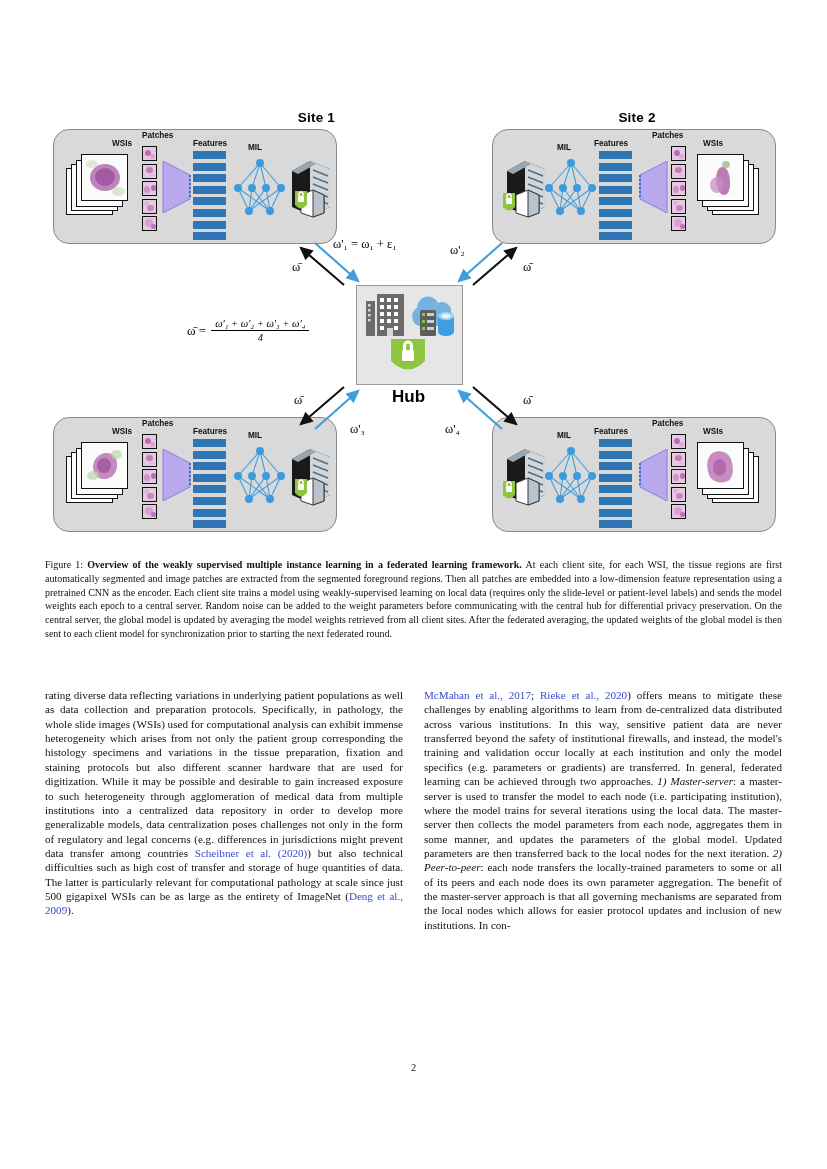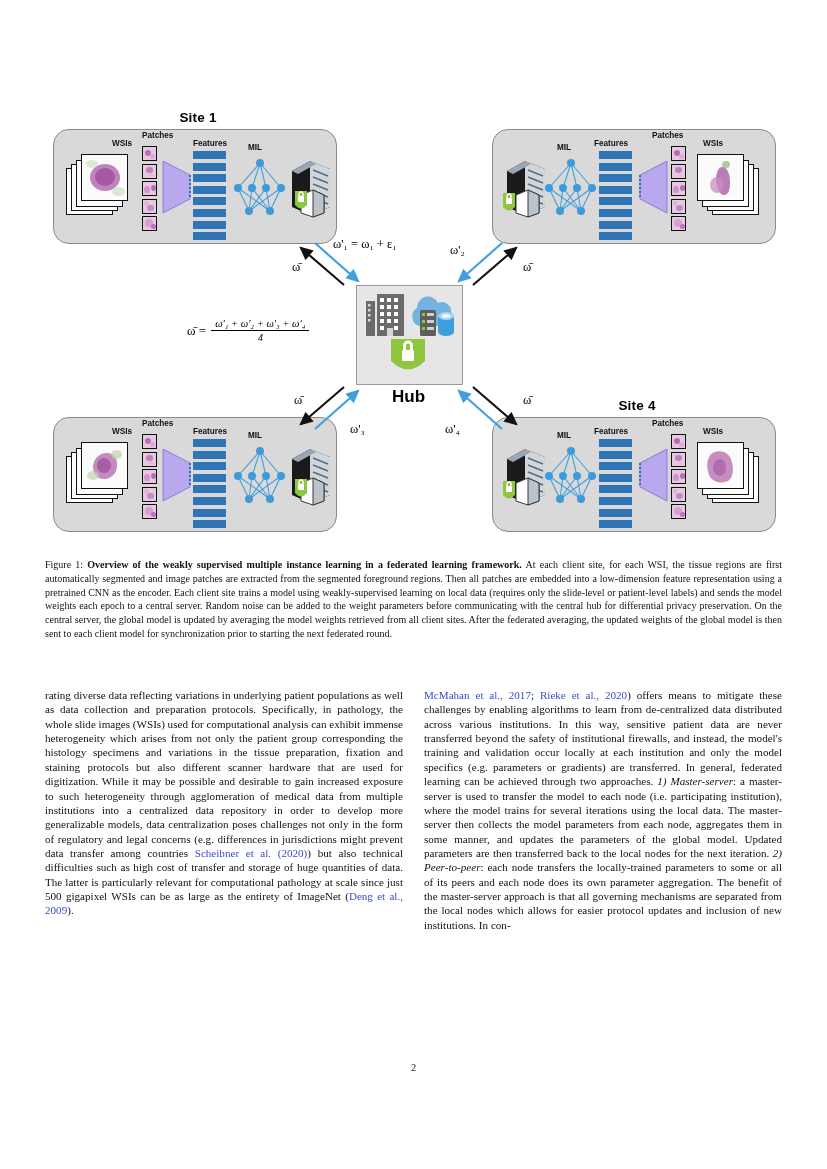--- a/index.html
+++ b/index.html
@@ -115,22 +115,22 @@
     text-align:center;font-size:10.5px;color:#222;
   }
 </style>
 </head>
 <body>
 
 <div class="page">
 
   <div id="figure">
 
-    <div class="site-title" style="left:8px;top:0px;width:290px;">Site 1</div>
-    <div class="site-title" style="left:447px;top:288px;width:290px;">Site 4</div>
+    <div class="site-title" style="left:0px;top:0px;width:290px;text-align:right;">Site 1</div>
+    <div class="site-title" style="left:447px;top:0px;width:290px;">Site 2</div>
 
     <div class="panel" style="left:8px;top:19px;width:282px;height:113px;">
 
       <div class="lbl" style="left:58px;top:9px;">WSIs</div>
       <div class="lbl" style="left:88px;top:1px;">Patches</div>
       <div class="lbl" style="left:139px;top:9px;">Features</div>
       <div class="lbl" style="left:194px;top:13px;">MIL</div>
 
       <div class="wsi-stack" style="left:12px;top:24px;width:64px;height:64px;">
         <div class="wsi-card" style="left:0px;top:14px;"></div>

